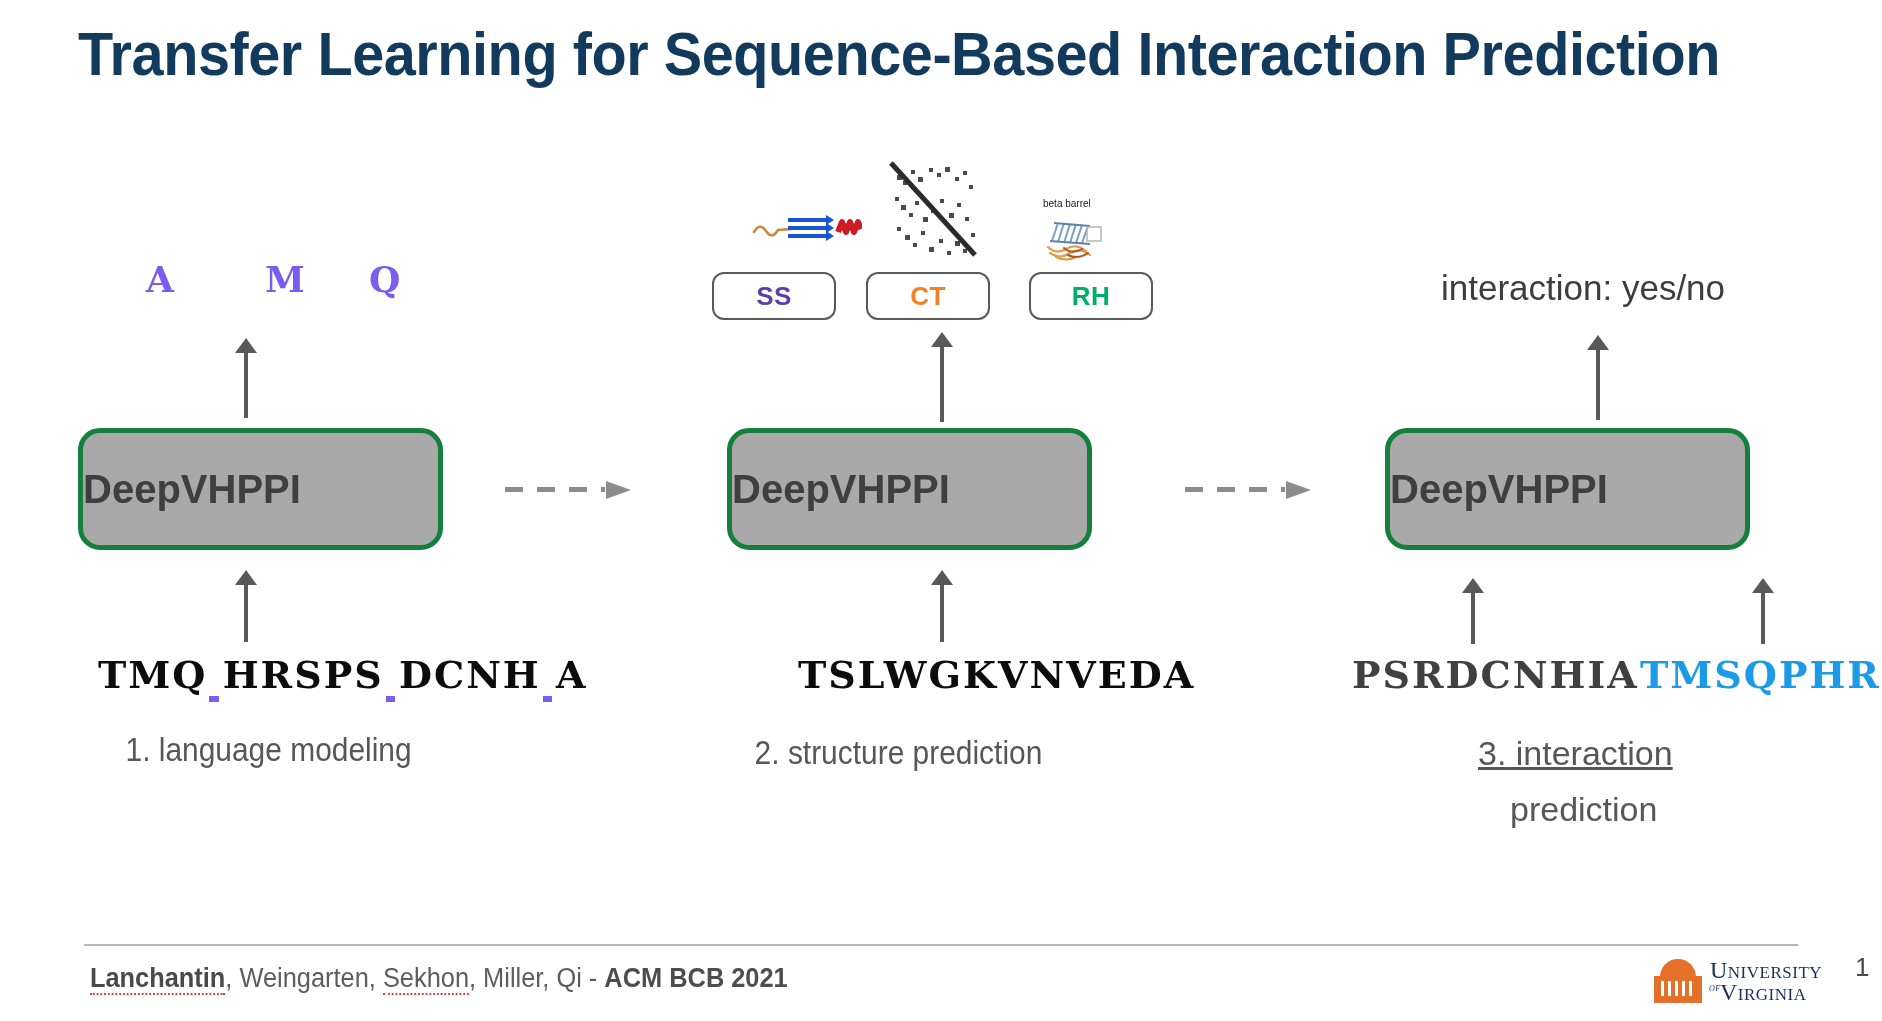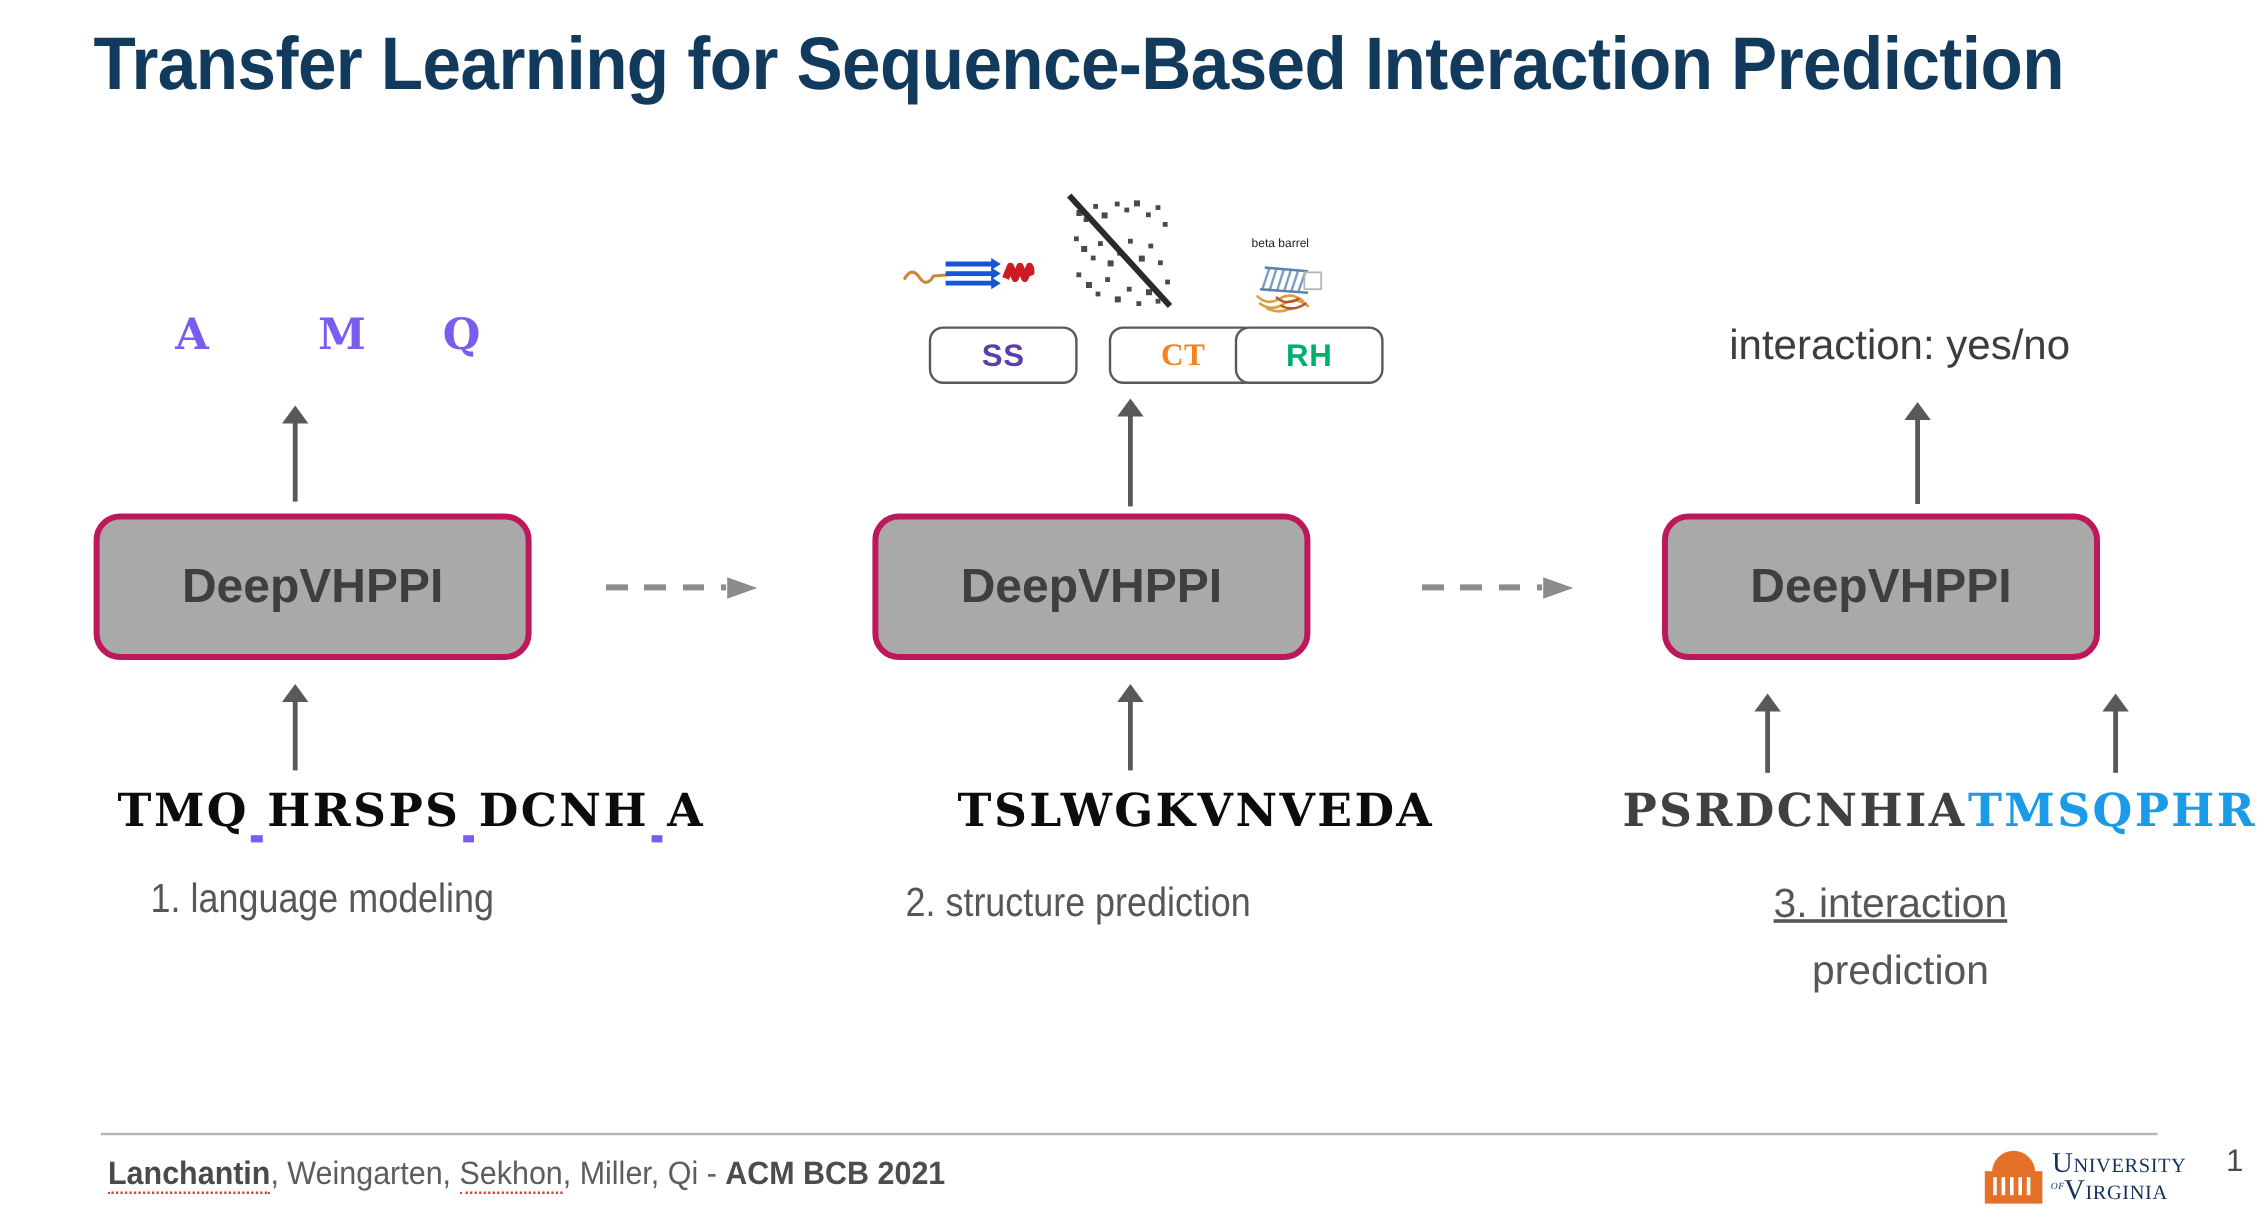--- a/index.html
+++ b/index.html
@@ -29,25 +29,25 @@
     transform: scaleX(0.93);
     transform-origin: left center;
   }
 
   
   .model-box {
     position: absolute;
     width: 365px;
     height: 122px;
     background: #a9a9a9;
-    border: 5px solid #be185d;
+    border: 5px solid #15803d;
     border-radius: 22px;
     display: flex;
     align-items: center;
-    justify-content: center;
+    justify-content: flex-start;
     box-sizing: border-box;
   }
   .model-box .model-label {
     font-size: 40px;
     font-weight: 700;
     color: #3f3f3f;
     letter-spacing: 0px;
   }
   #model-box-1 { left: 78px;   top: 428px; }
   #model-box-2 { left: 727px;  top: 428px; }
@@ -159,22 +159,22 @@
     display: flex;
     align-items: center;
     justify-content: center;
     box-sizing: border-box;
   }
   .task-box .task-label {
     font-size: 26px;
     font-weight: 700;
     letter-spacing: 0.5px;
   }
-  #task-box-ss { left: 774px; top: 272px; }
-  #task-box-ct { left: 924px; top: 272px; font-family: Liberation Serif, serif; }
+  #task-box-ss { left: 712px; top: 272px; }
+  #task-box-ct { left: 866px; top: 272px; }
   #task-box-rh { left: 1029px; top: 272px; text-align: center; }
 
   
   #interaction-output {
     position: absolute;
     left: 1441px;
     top: 268px;
     font-size: 35px;
     color: #3d3d3d;
     white-space: nowrap;

